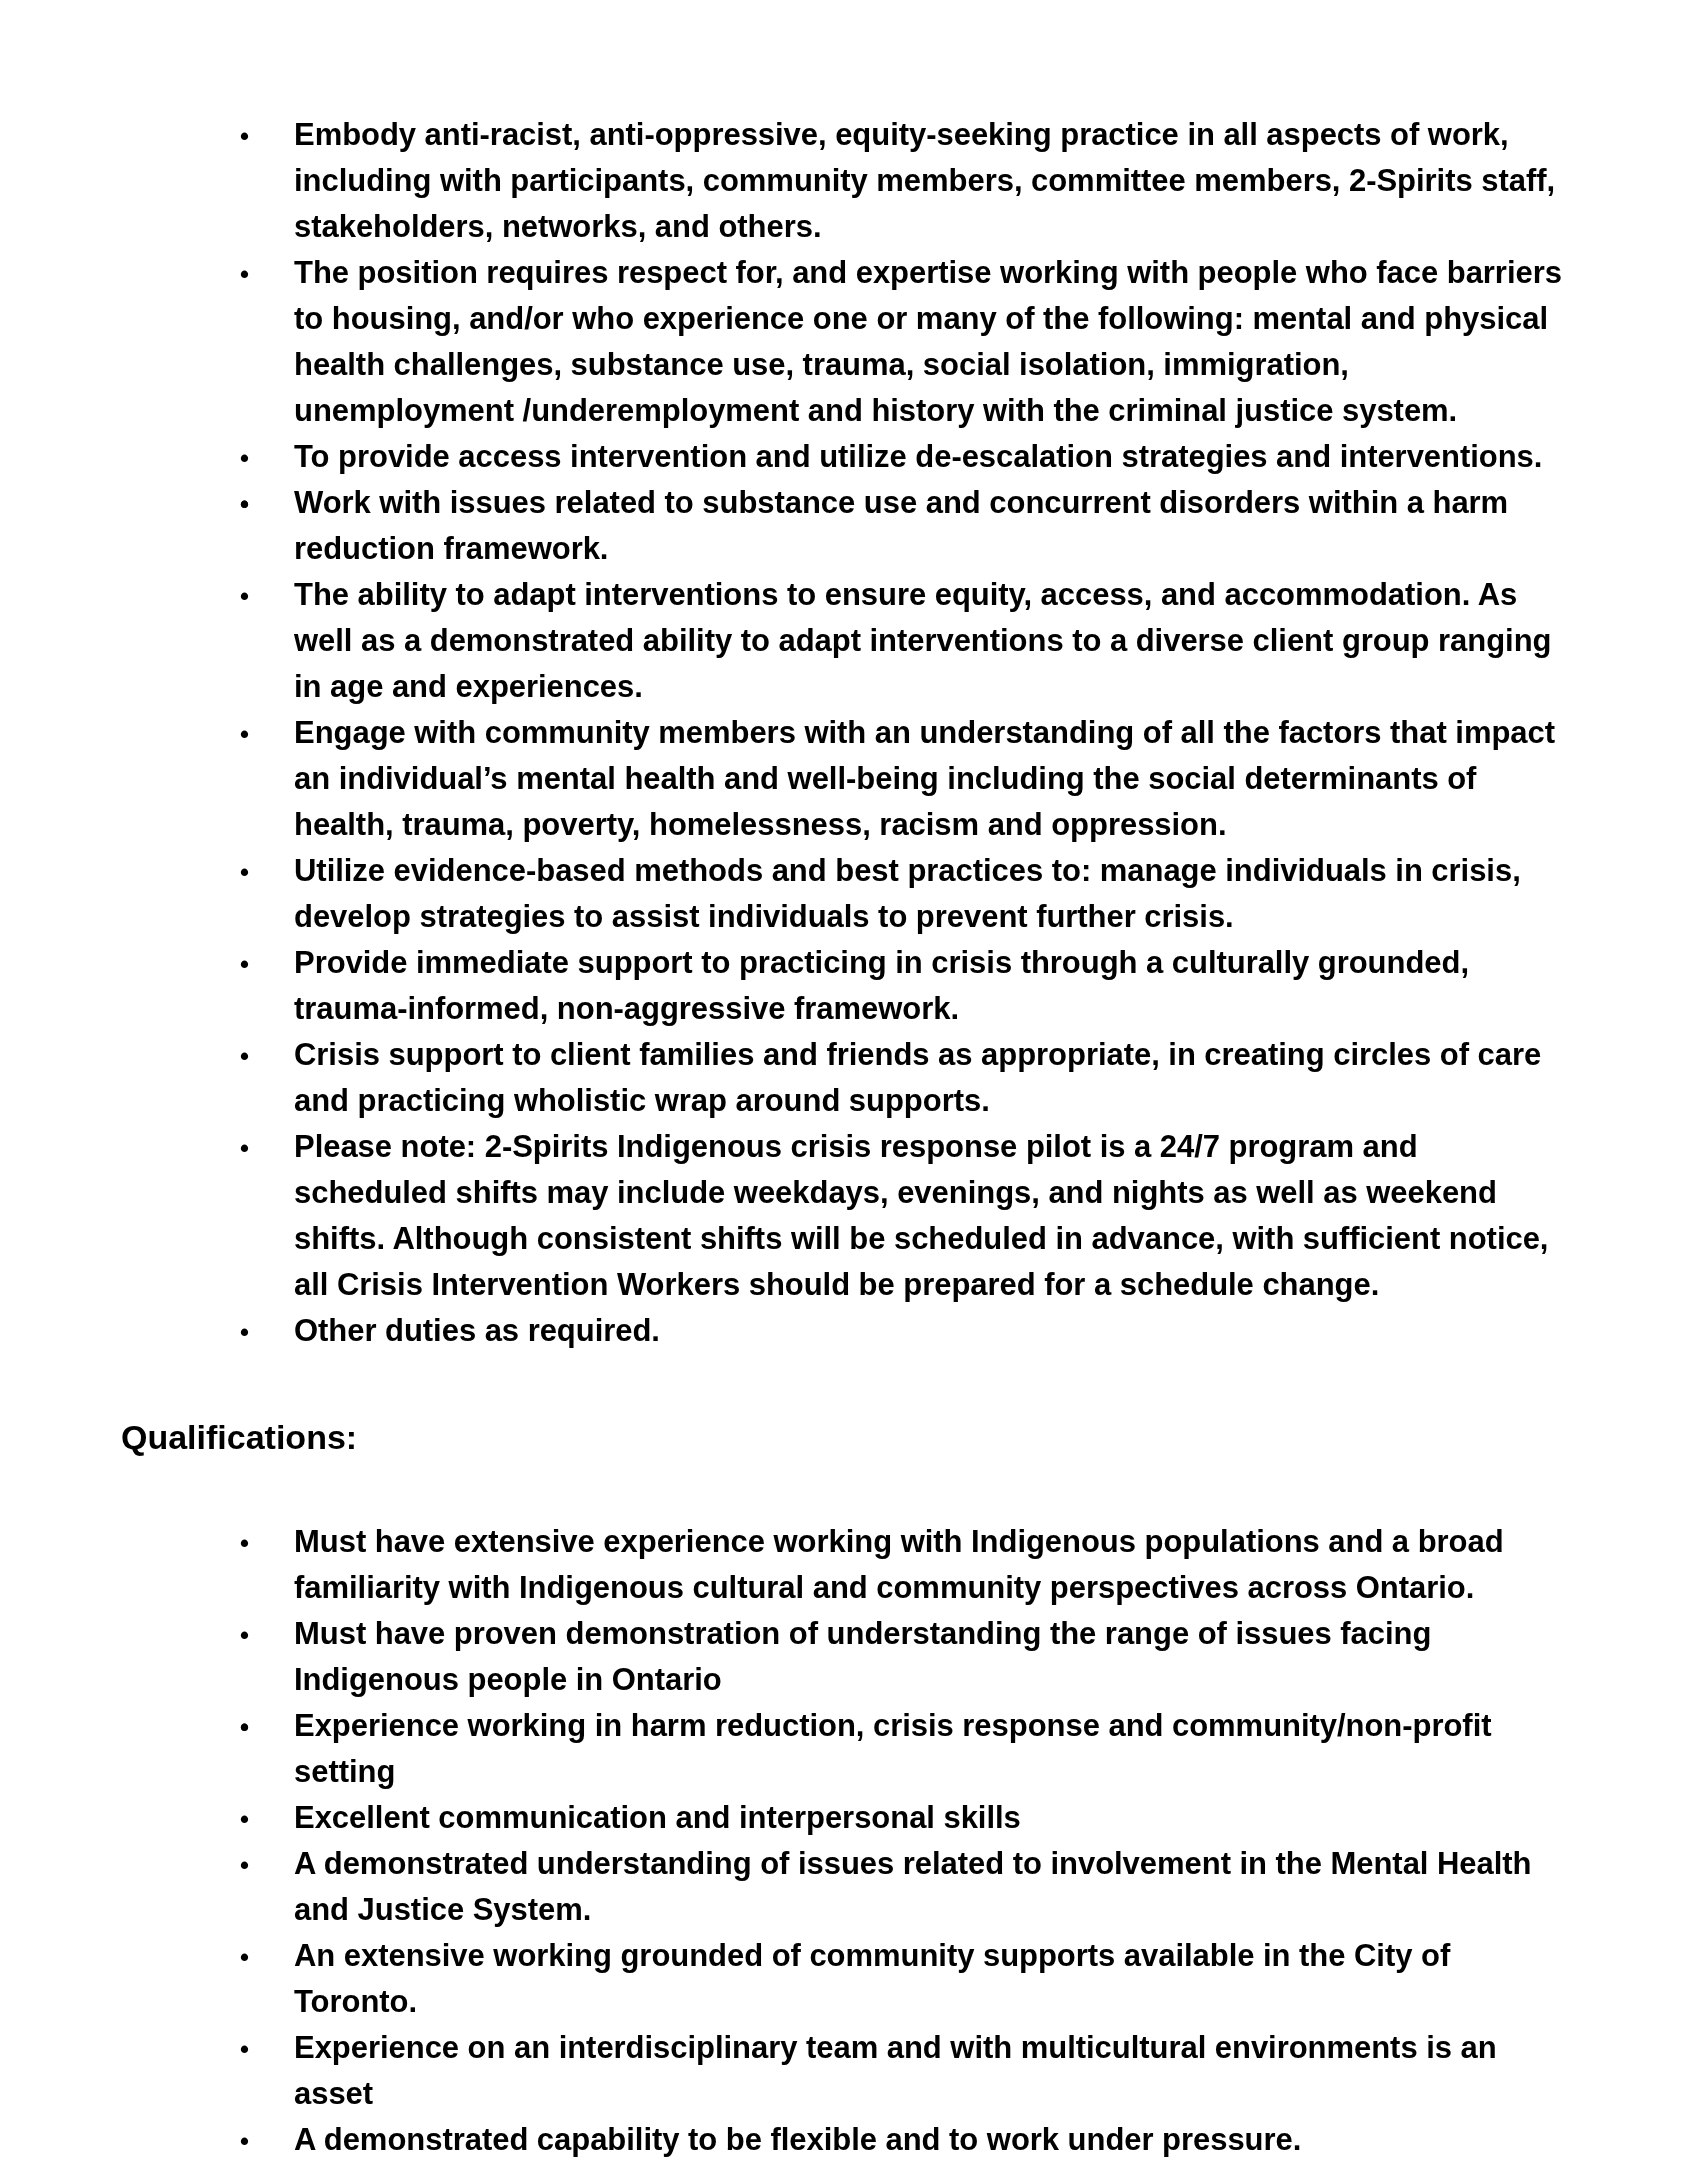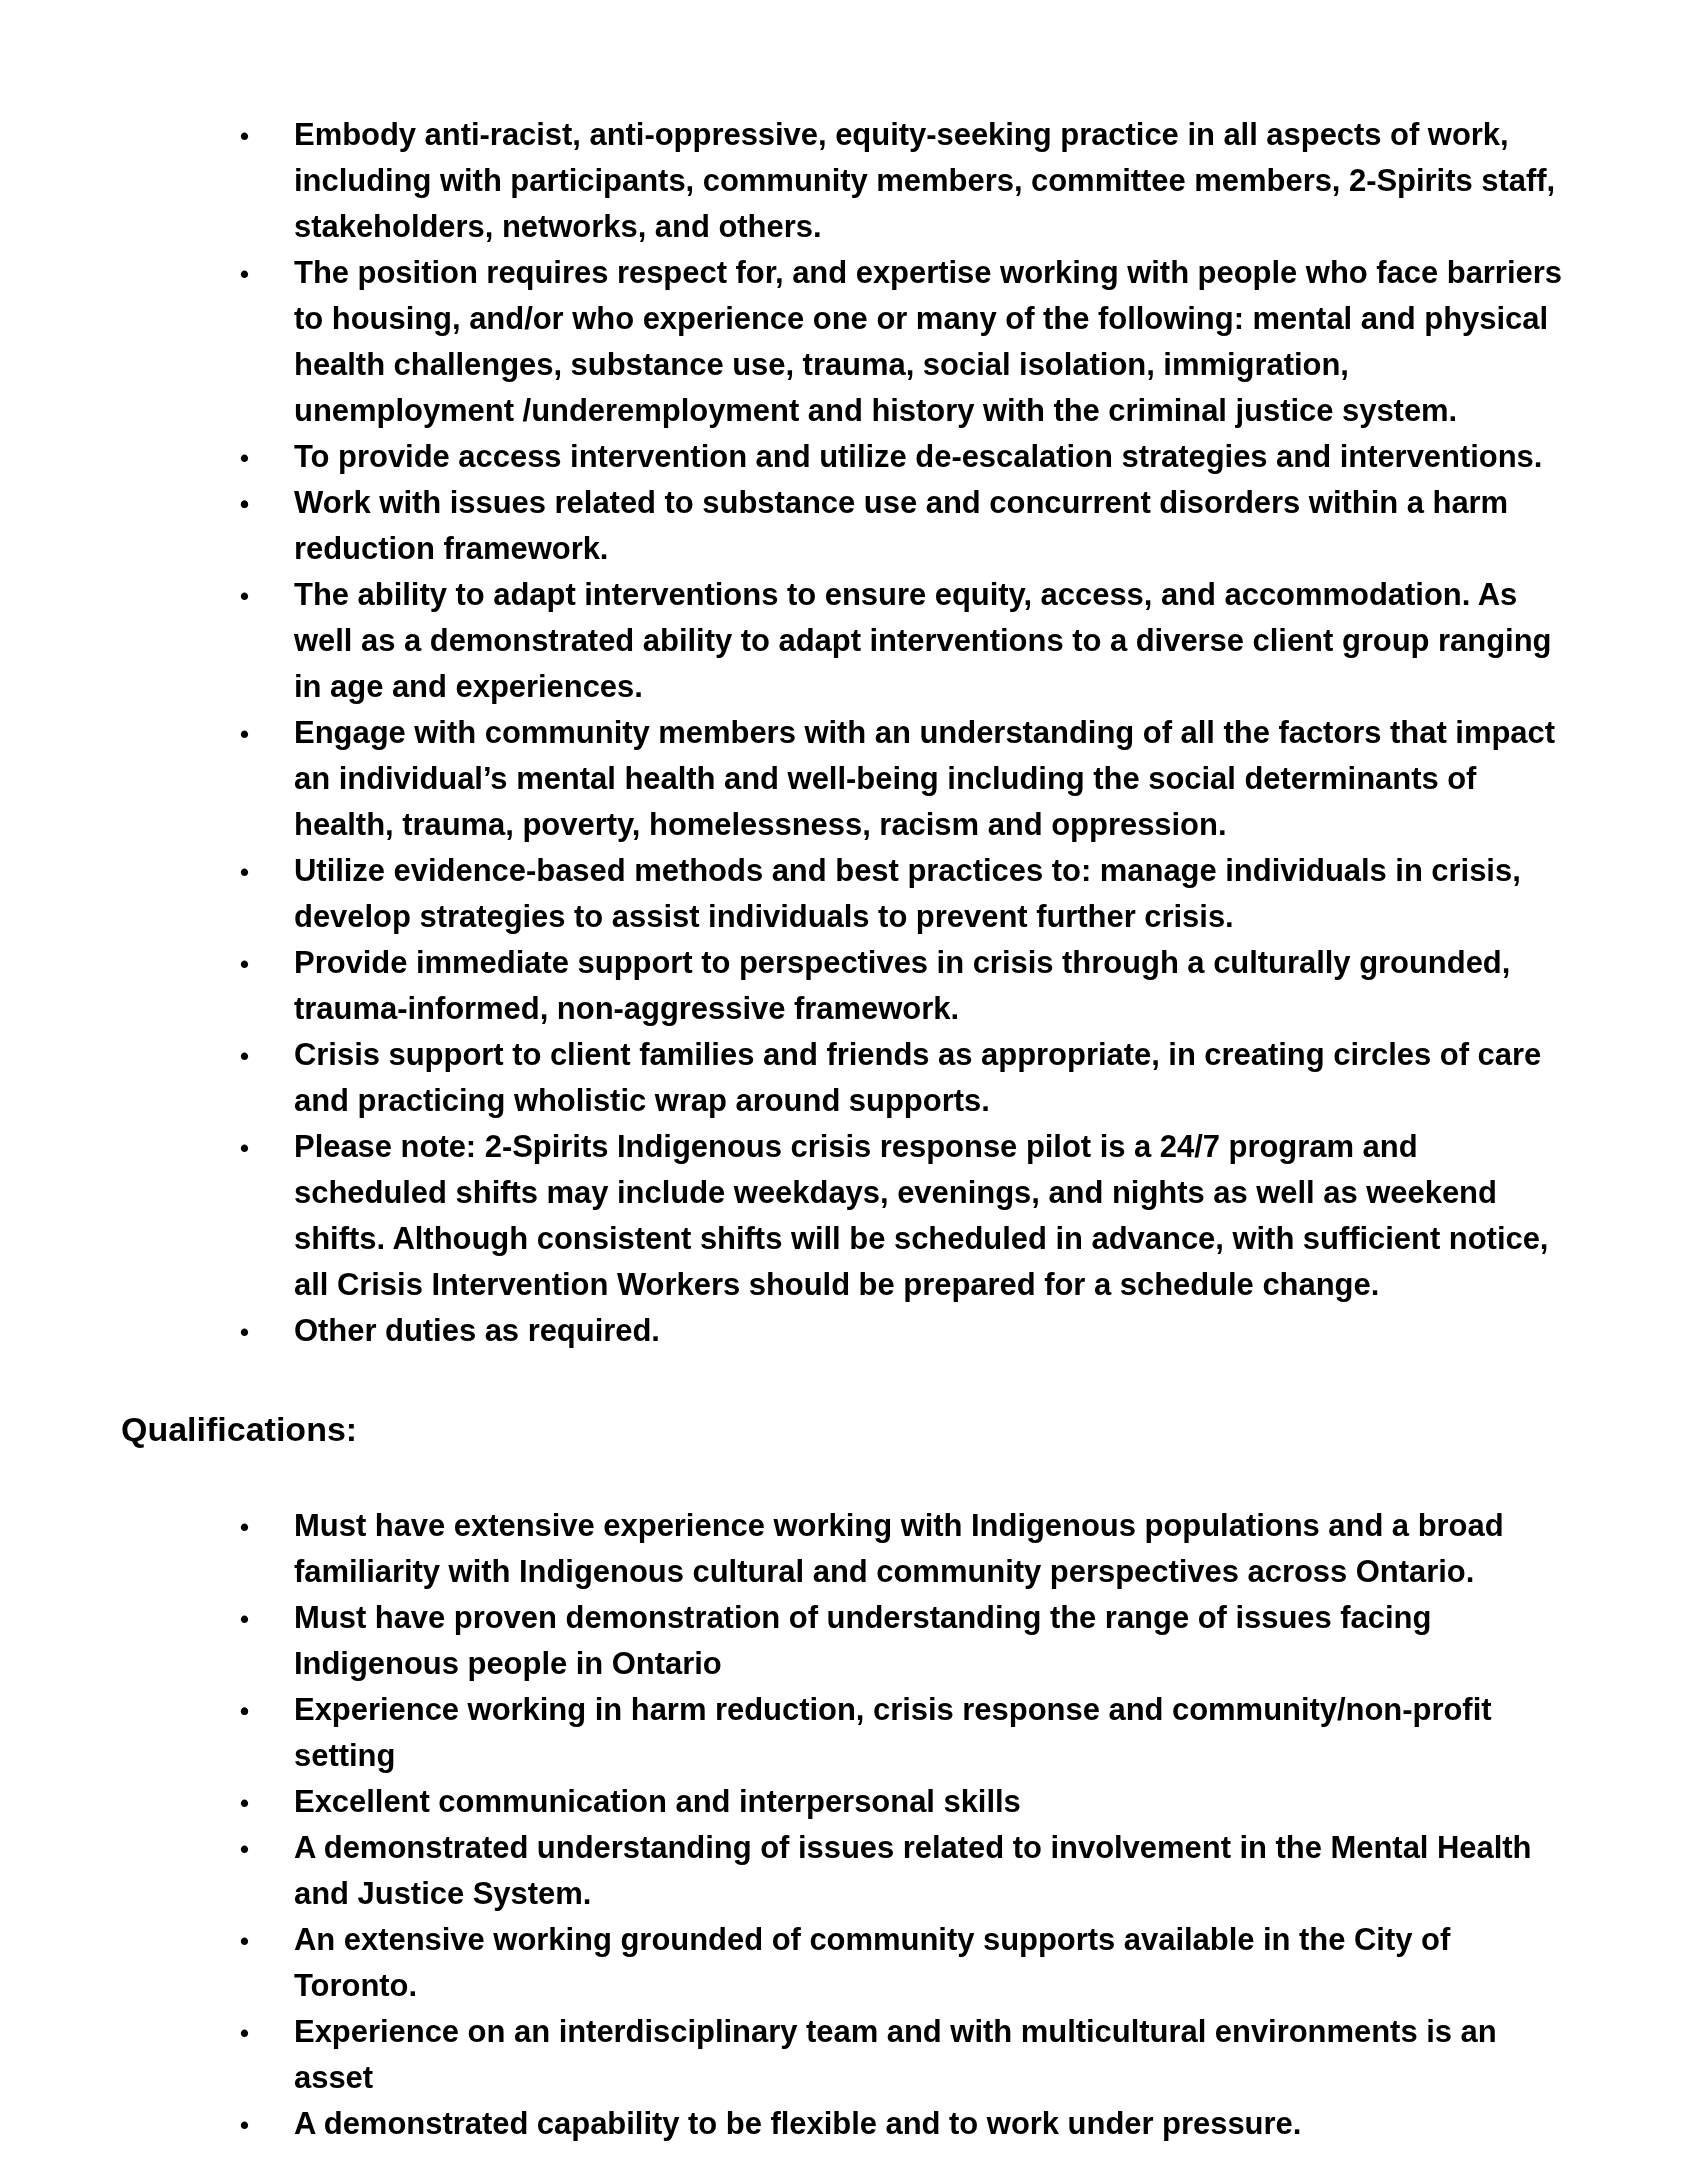--- a/index.html
+++ b/index.html
@@ -58,21 +58,21 @@
     text-align: left;
   }
   .bullet-item .marker::before {
     content: "\2022";
     display: inline-block;
     font-size: 25.6px;
     line-height: 46px;
   }
   
   .section-heading {
-    margin: 8px;
+    margin: 16px;
     padding: 0;
     margin-left: 121px;
     font-size: 34px;
     line-height: 46px;
     font-weight: bold;
     letter-spacing: 0px;
   }
   
   .spacer-before-heading { height: 44px; }
   .spacer-after-heading  { height: 43px; }
@@ -88,21 +88,21 @@
 
     <ul class="bullet-list" id="responsibilities-list">
         <li class="bullet-item"><span class="marker"></span><span class="bullet-text">Embody anti-racist, anti-oppressive, equity-seeking practice in all aspects of work, including with participants, community members, committee members, 2-Spirits staff, stakeholders, networks, and others.</span></li>
         <li class="bullet-item"><span class="marker"></span><span class="bullet-text">The position requires respect for, and expertise working with people who face barriers to housing, and/or who experience one or many of the following: mental and physical health challenges, substance use, trauma, social isolation, immigration, unemployment /underemployment and history with the criminal justice system.</span></li>
         <li class="bullet-item"><span class="marker"></span><span class="bullet-text">To provide access intervention and utilize de-escalation strategies and interventions.</span></li>
         <li class="bullet-item"><span class="marker"></span></li>
         <li class="bullet-item"><span class="marker"></span><span class="bullet-text">Work with issues related to substance use and concurrent disorders within a harm reduction framework.</span></li>
         <li class="bullet-item"><span class="marker"></span><span class="bullet-text">The ability to adapt interventions to ensure equity, access, and accommodation. As well as a demonstrated ability to adapt interventions to a diverse client group ranging in age and experiences.</span></li>
         <li class="bullet-item"><span class="marker"></span><span class="bullet-text">Engage with community members with an understanding of all the factors that impact an individual’s mental health and well-being including the social determinants of health, trauma, poverty, homelessness, racism and oppression.</span></li>
         <li class="bullet-item"><span class="marker"></span><span class="bullet-text">Utilize evidence-based methods and best practices to: manage individuals in crisis, develop strategies to assist individuals to prevent further crisis.</span></li>
-        <li class="bullet-item"><span class="marker"></span><span class="bullet-text">Provide immediate support to perspectives in crisis through a culturally grounded, trauma-informed, non-aggressive framework.</span></li>
+        <li class="bullet-item"><span class="marker"></span><span class="bullet-text">Provide immediate support to practicing in crisis through a culturally grounded, trauma-informed, non-aggressive framework.</span></li>
         <li class="bullet-item"><span class="marker"></span><span class="bullet-text">Crisis support to client families and friends as appropriate, in creating circles of care and practicing wholistic wrap around supports.</span></li>
         <li class="bullet-item"><span class="marker"></span><span class="bullet-text">Please note: 2-Spirits Indigenous crisis response pilot is a 24/7 program and scheduled shifts may include weekdays, evenings, and nights as well as weekend shifts. Although consistent shifts will be scheduled in advance, with sufficient notice, all Crisis Intervention Workers should be prepared for a schedule change.</span></li>
         <li class="bullet-item"><span class="marker"></span><span class="bullet-text">Other duties as required.</span></li>
       </ul>
 
     <div class="spacer-before-heading"></div>
 
     <h2 class="section-heading">Qualifications:</h2>
 
     <div class="spacer-after-heading"></div>

